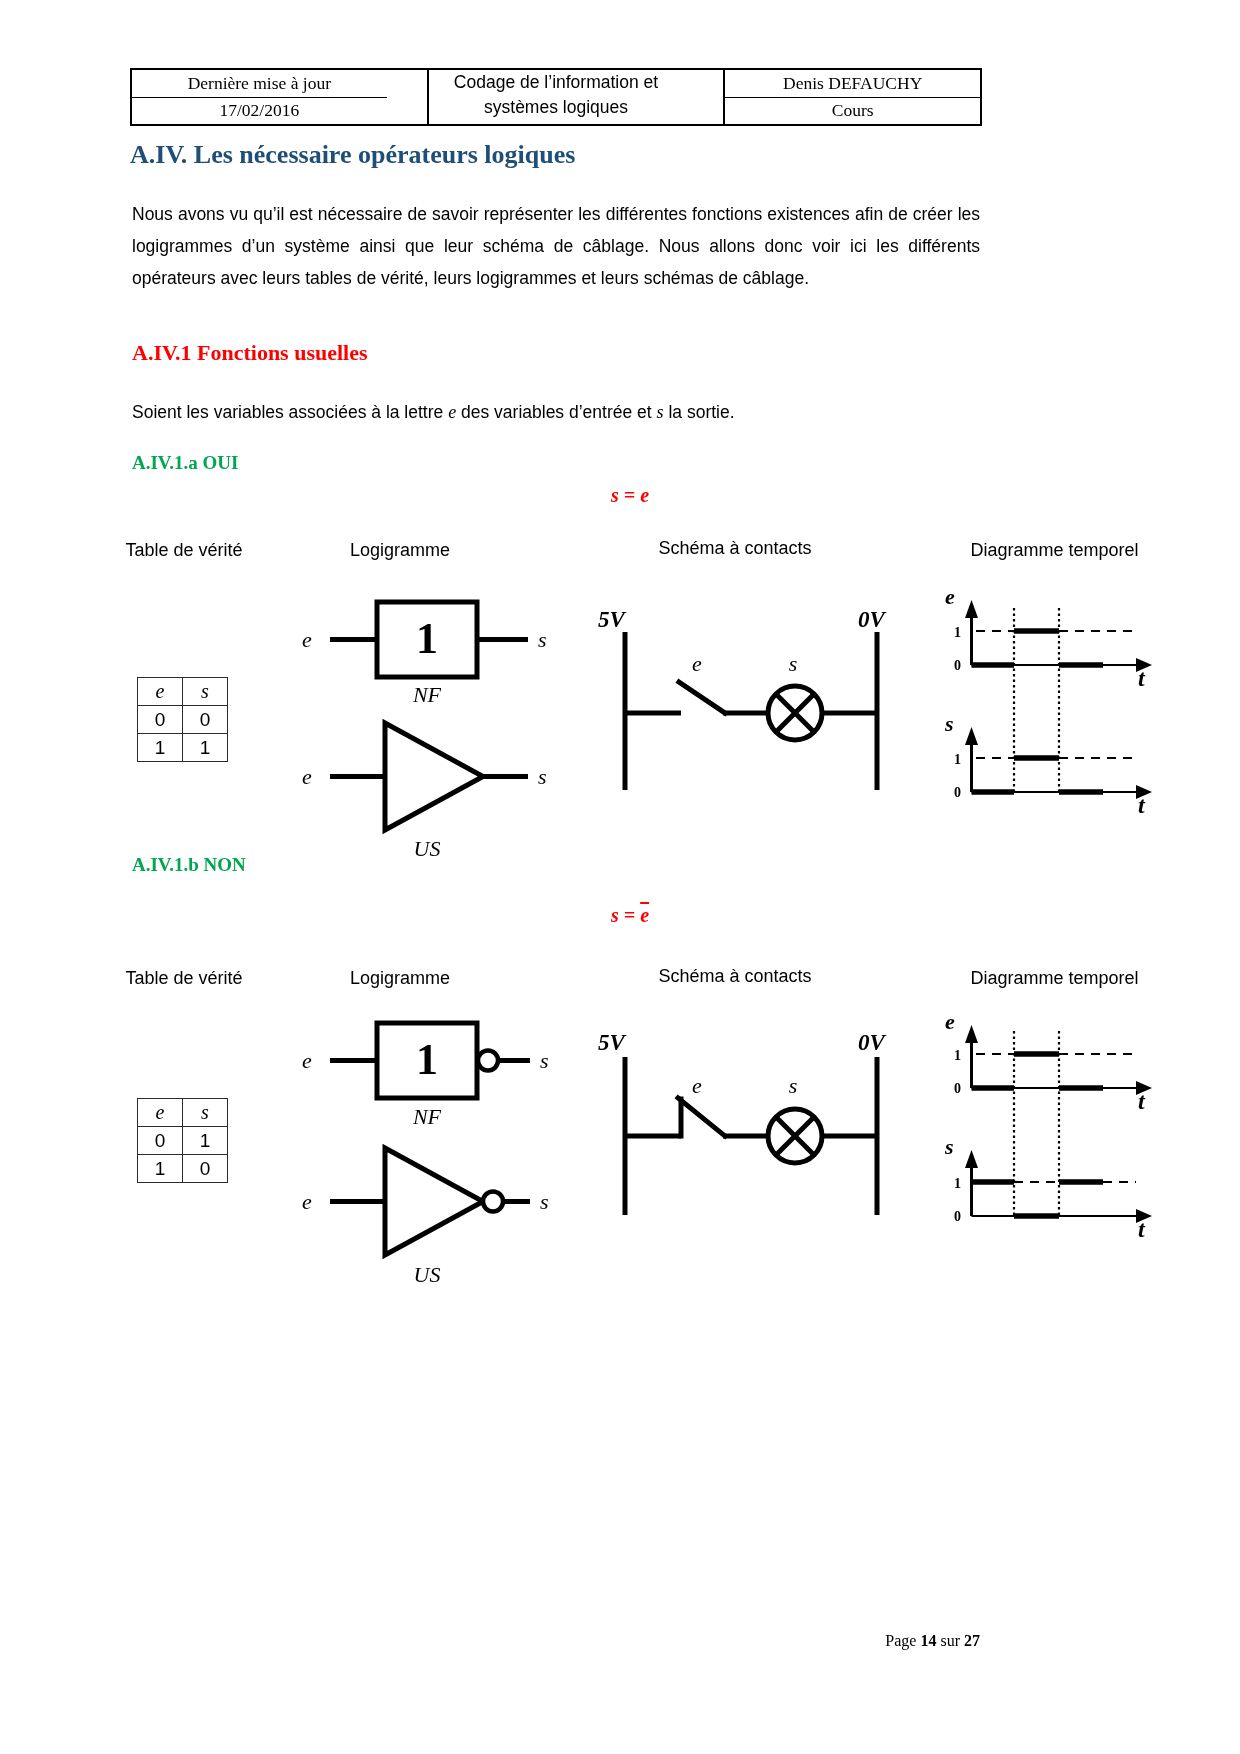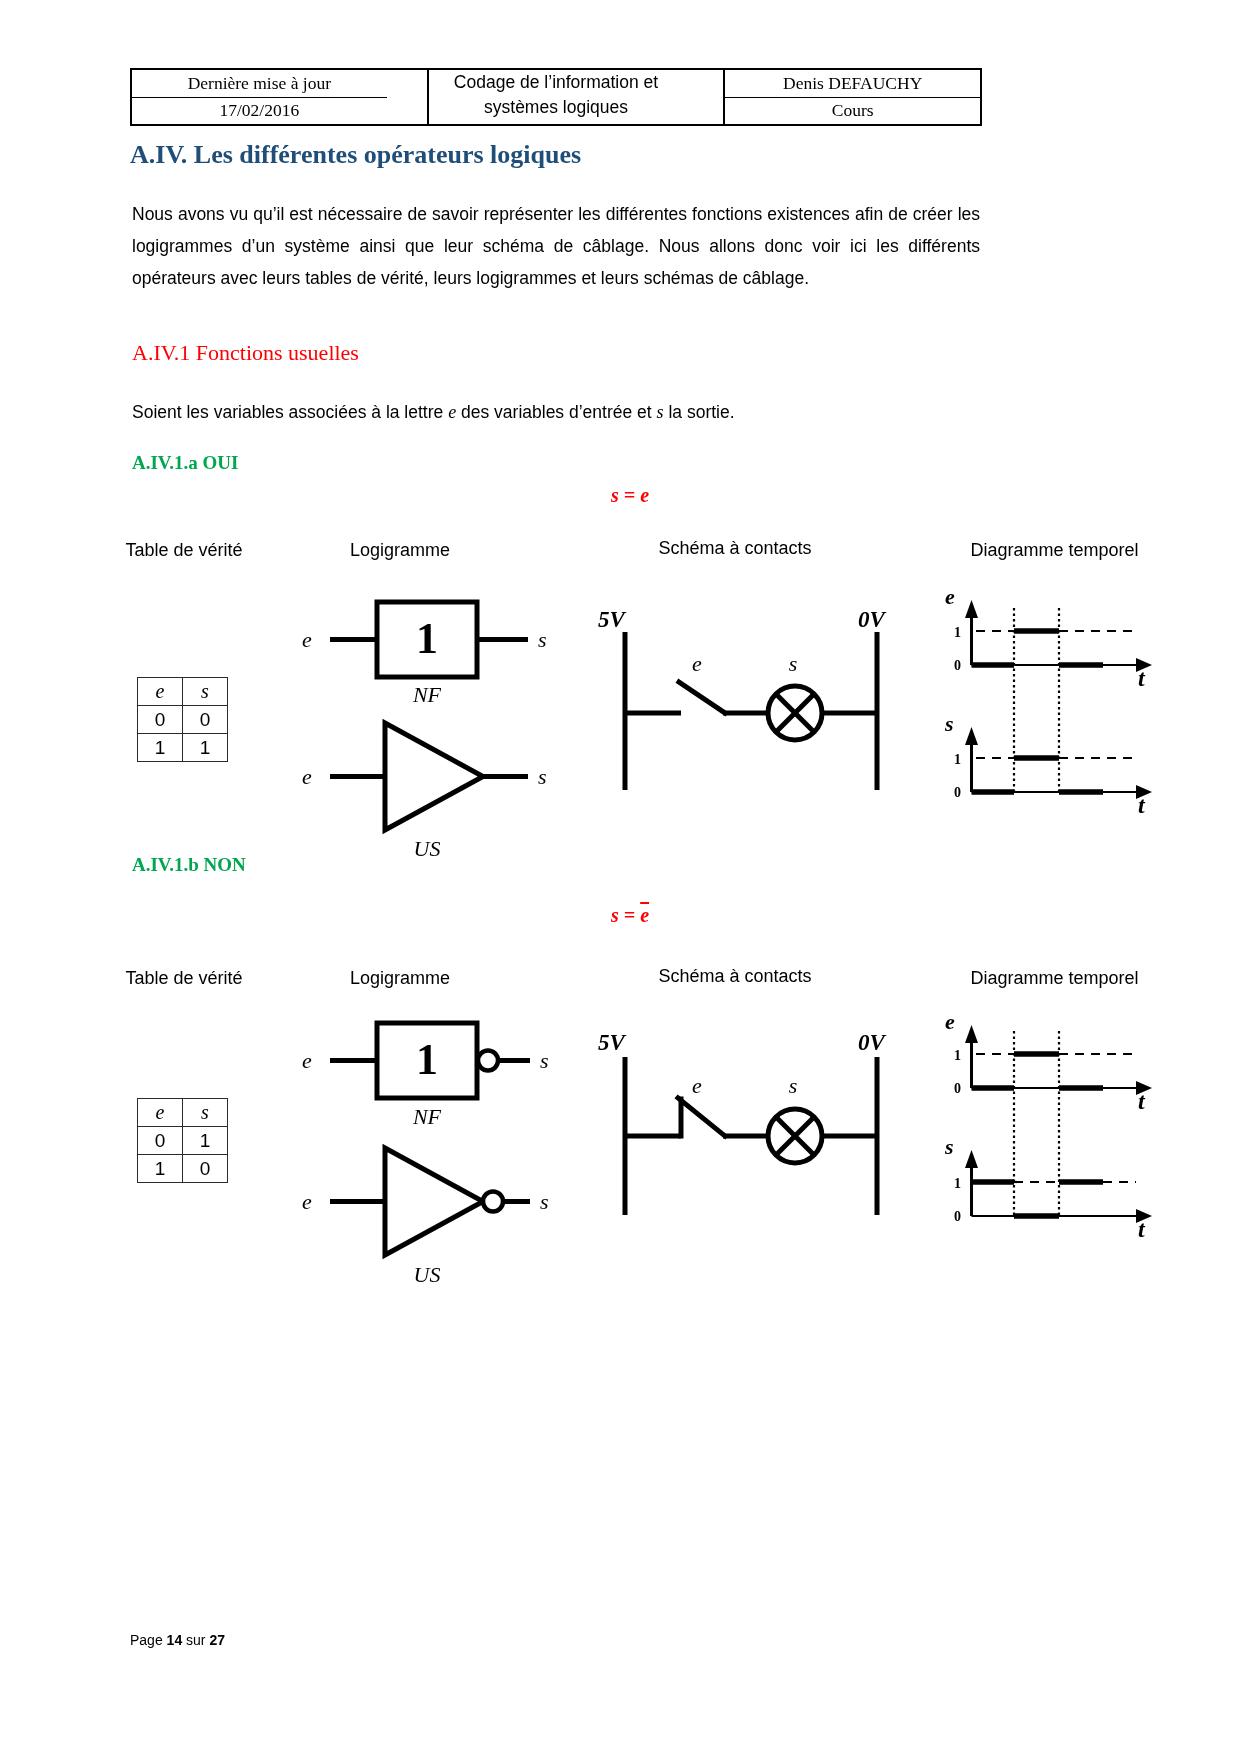--- a/index.html
+++ b/index.html
@@ -11,21 +11,21 @@
   .hdr-table{left:130px;top:68px;width:848px;height:54px;border:2px solid #000;display:flex;}
   .hdr-col{flex:1;display:flex;flex-direction:column;}
   .hdr-col + .hdr-col{border-left:2px solid #000;margin-left:40px;}
   .hdr-cell{flex:1;display:flex;align-items:center;justify-content:center;font-size:17.5px;font-family:Liberation Serif, serif;}
   .hdr-split .hdr-cell:first-child{border-bottom:1.6px solid #000;}
   .hdr-merged{justify-content:center;align-items:center;text-align:center;font-size:17.5px;line-height:1.45;display:flex;}
 
   .doc-title{left:130px;top:140px;width:900px;font-family:"Liberation Serif",serif;
              font-weight:700;font-size:26px;color:#1F4E79;}
   .para{left:132px;top:198px;width:848px;font-size:17.5px;line-height:32px;text-align:justify;}
-  .h2-red{left:132px;top:340px;font-family:"Liberation Serif",serif;font-weight:400;
+  .h2-red{left:132px;top:340px;font-family:"Liberation Serif",serif;font-weight:700;
           font-size:22px;color:#FF0000;}
   .soient{left:132px;top:402px;width:860px;font-size:17.5px;}
   .soient i{font-family:"Liberation Serif",serif;font-size:18px;}
   .h3-green{font-family:"Liberation Serif",serif;font-weight:700;font-size:19px;color:#00A650;}
   .formula{left:180px;width:900px;text-align:center;color:#FF0000;
            font-family:"Liberation Serif",serif;font-style:italic;font-weight:700;font-size:20px;}
   .formula .ovl{text-decoration:overline;}
   .colhdr{font-size:18px;text-align:center;}
 
   
@@ -37,21 +37,21 @@
   
   text{fill:#000;}
   .svg-math{font:italic 22px "Liberation Serif",serif;}
   .svg-nf{font:italic 22px "Liberation Serif",serif;}
   .svg-gate{font:700 44px "Liberation Serif",serif;}
   .svg-tick{font:700 14px "Liberation Serif",serif;}
   .svg-t{font:italic 700 24px "Liberation Serif",serif;}
   .svg-vlabel{font:italic 700 23px "Liberation Serif",serif;}
   .svg-sig{font:italic 700 22px "Liberation Serif",serif;}
 
-  .footer{left:130px;top:1632px;width:850px;text-align:left;font-size:14px;}
+  .footer{left:130px;top:1632px;width:850px;text-align:right;font-size:16px;font-family:Liberation Serif, serif;}
 </style>
 </head>
 <body>
 
 <div id="page">
 
   <div class="abs hdr-table">
     <div class="hdr-col hdr-split">
       <div class="hdr-cell">Dernière mise à jour</div>
       <div class="hdr-cell">17/02/2016</div>
@@ -63,21 +63,21 @@
           <span>systèmes logiques</span>
         </span>
       </div>
     </div>
     <div class="hdr-col hdr-split">
       <div class="hdr-cell">Denis DEFAUCHY</div>
       <div class="hdr-cell">Cours</div>
     </div>
   </div>
 
-  <div class="abs doc-title">A.IV. Les différentes opérateurs logiques</div>
+  <div class="abs doc-title">A.IV. Les nécessaire opérateurs logiques</div>
   <p class="abs para" style="margin:0;">Nous avons vu qu’il est nécessaire de savoir représenter les différentes fonctions existences afin de créer les logigrammes d’un système ainsi que leur schéma de câblage. Nous allons donc voir ici les différents opérateurs avec leurs tables de vérité, leurs logigrammes et leurs schémas de câblage.</p>
   <div class="abs h2-red">A.IV.1 Fonctions usuelles</div>
 
   <div class="abs soient">
     <span>Soient les variables associées à la lettre </span><i>e</i><span> des variables d’entrée et </span><i>s</i><span> la sortie.</span>
   </div>
 
   <div class="abs h3-green" style="left:132px;top:452px;">A.IV.1.a OUI</div>
 
   <div class="abs formula" style="top:484px;">

